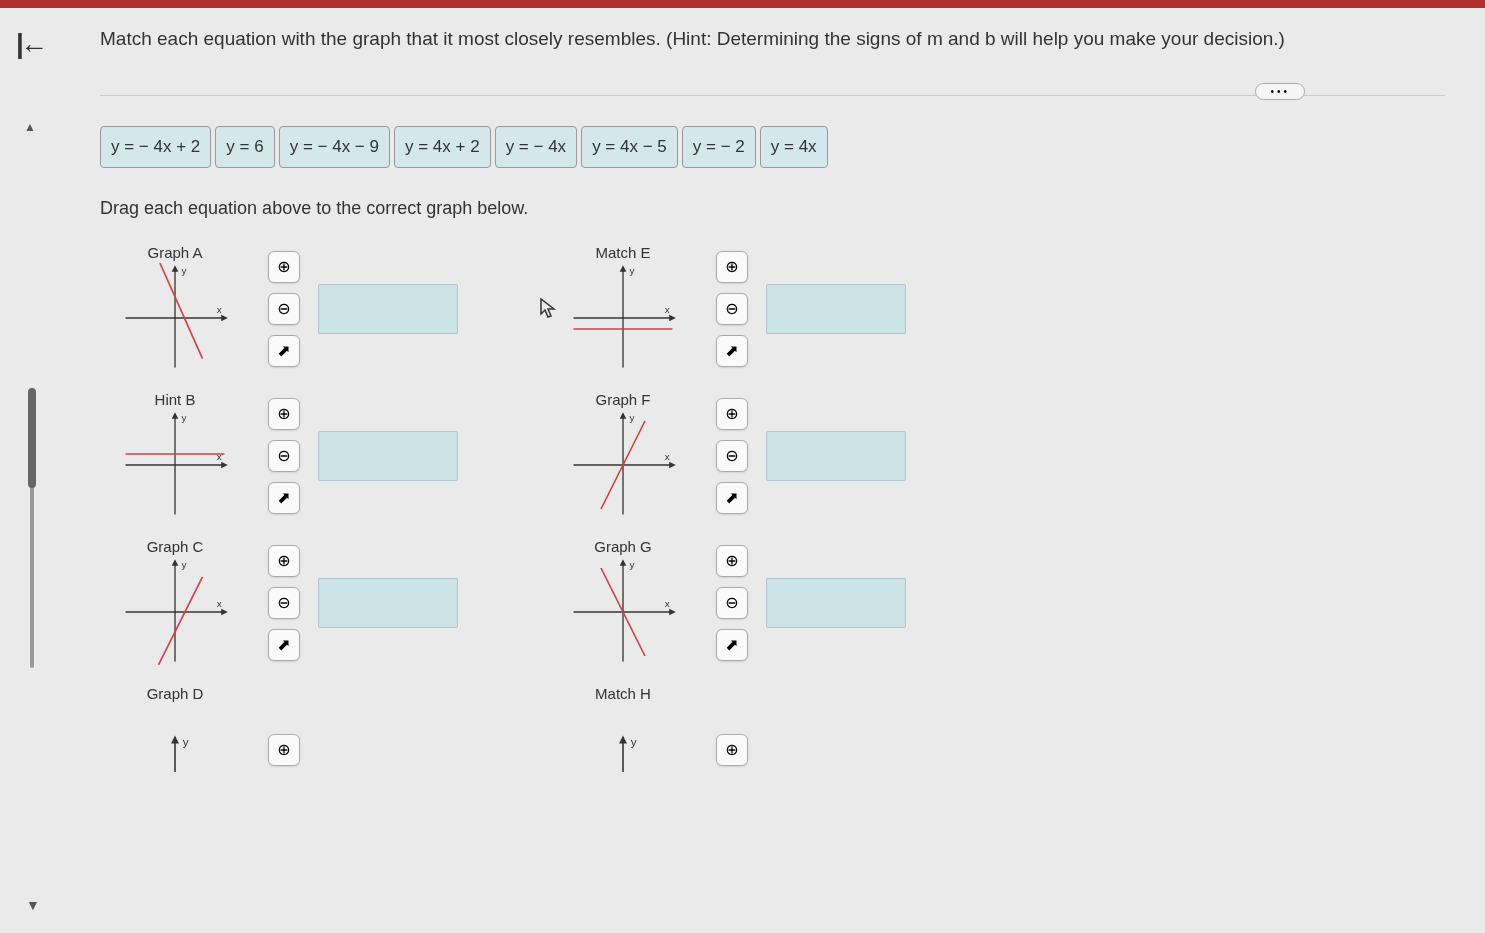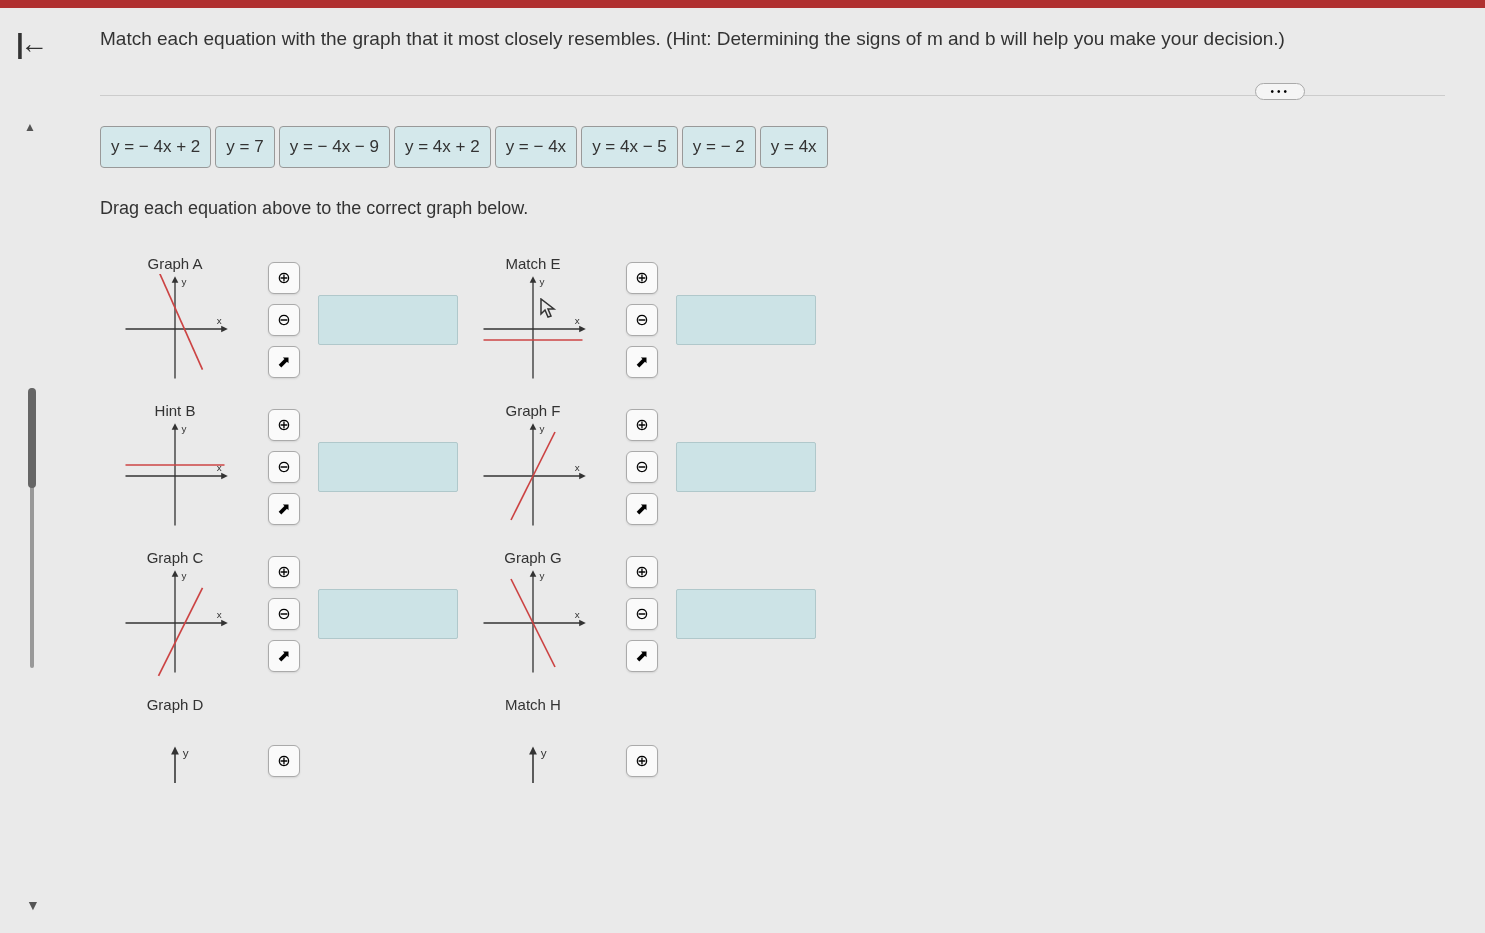--- a/index.html
+++ b/index.html
@@ -102,24 +102,25 @@
       border: 1px solid #999;
       border-radius: 4px;
       padding: 10px 10px;
       font-size: 17px;
       color: #333;
       cursor: grab;
     }
     .instruction {
       font-size: 18px;
       color: #333;
-      margin-bottom: 36px;
+      margin-bottom: 25px;
     }
     .graph-grid {
       display: flex;
+      gap: 90px;
     }
     .graph-column {
       display: flex;
       flex-direction: column;
       gap: 18px;
     }
     .graph-row {
       display: flex;
       align-items: center;
       gap: 18px;
@@ -185,21 +186,21 @@
     <div class="scroll-thumb"></div>
     <div class="down-arrow">▼</div>
   </div>
   <div class="content">
     <div class="question-text">Match each equation with the graph that it most closely resembles. (Hint: Determining the signs of m and b will help you make your decision.)</div>
     <div class="more-btn">•••</div>
     <div class="divider"></div>
 
     <div class="equation-row">
       <div class="equation-chip">y = − 4x + 2</div>
-      <div class="equation-chip">y = 7</div>
+      <div class="equation-chip">y = 6</div>
       <div class="equation-chip">y = − 4x − 9</div>
       <div class="equation-chip">y = 4x + 2</div>
       <div class="equation-chip">y = − 4x</div>
       <div class="equation-chip">y = 4x − 5</div>
       <div class="equation-chip">y = − 2</div>
       <div class="equation-chip">y = 4x</div>
     </div>
 
     <div class="instruction">Drag each equation above to the correct graph below.</div>
 

